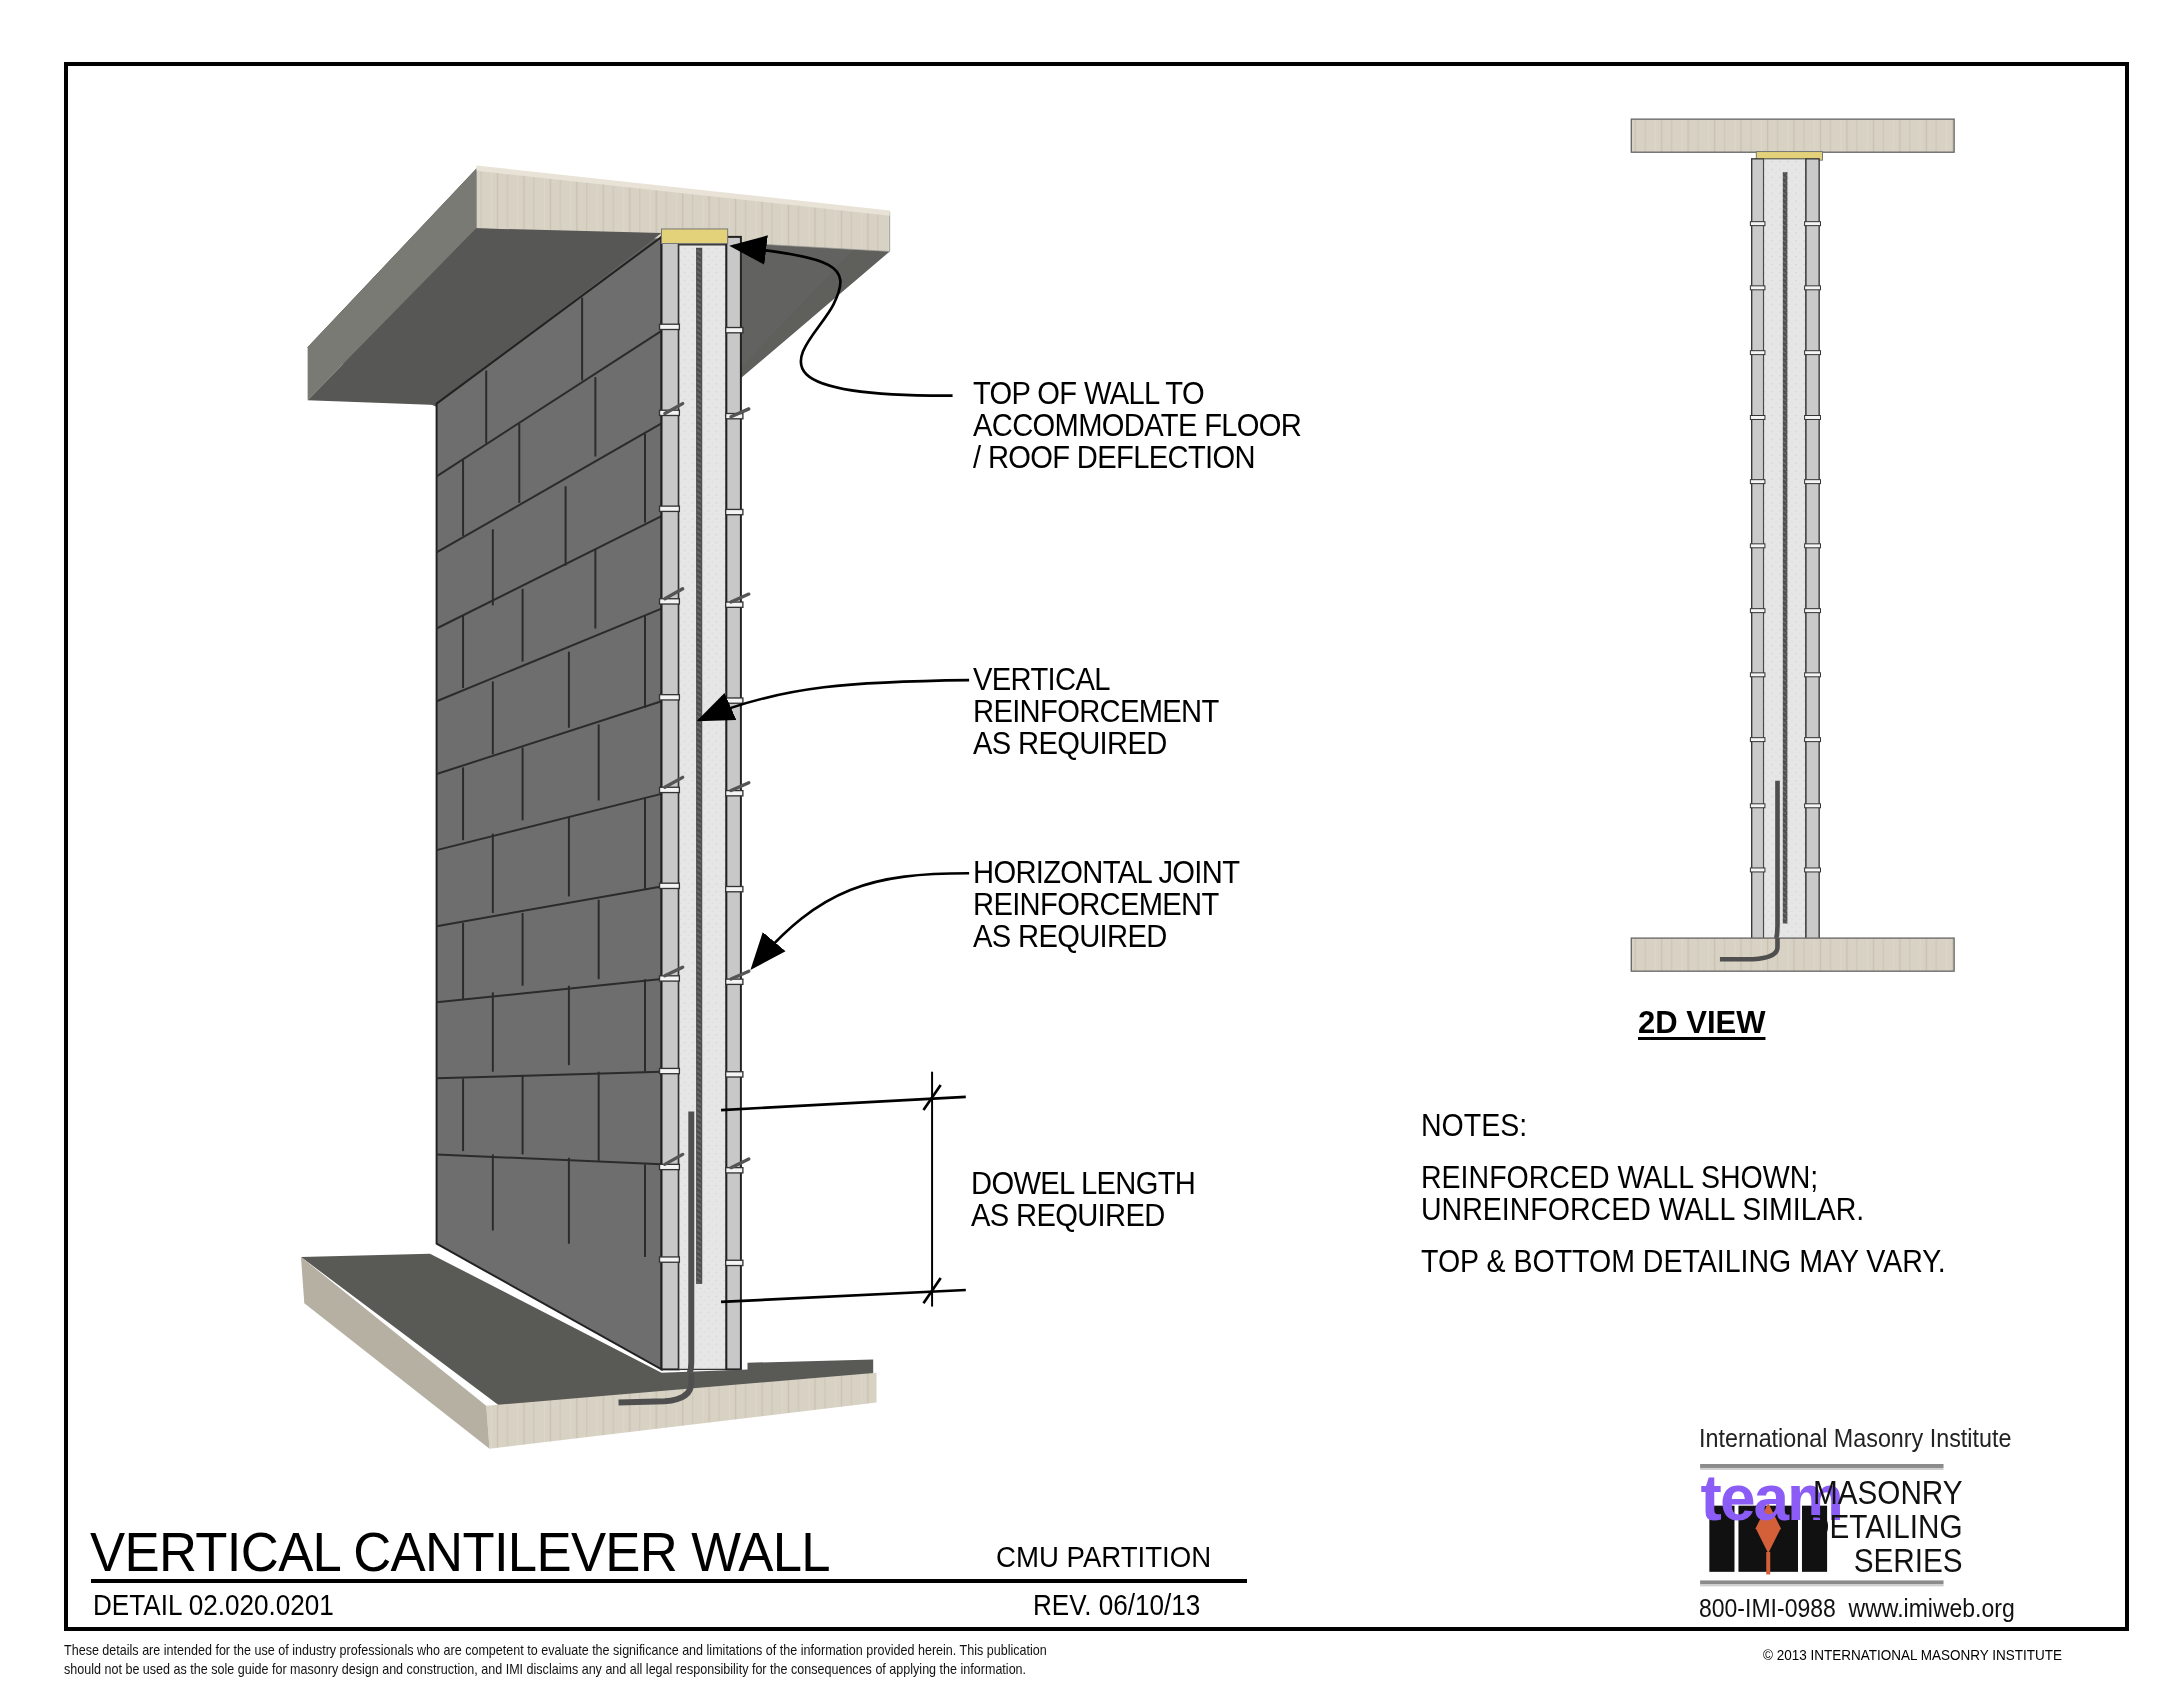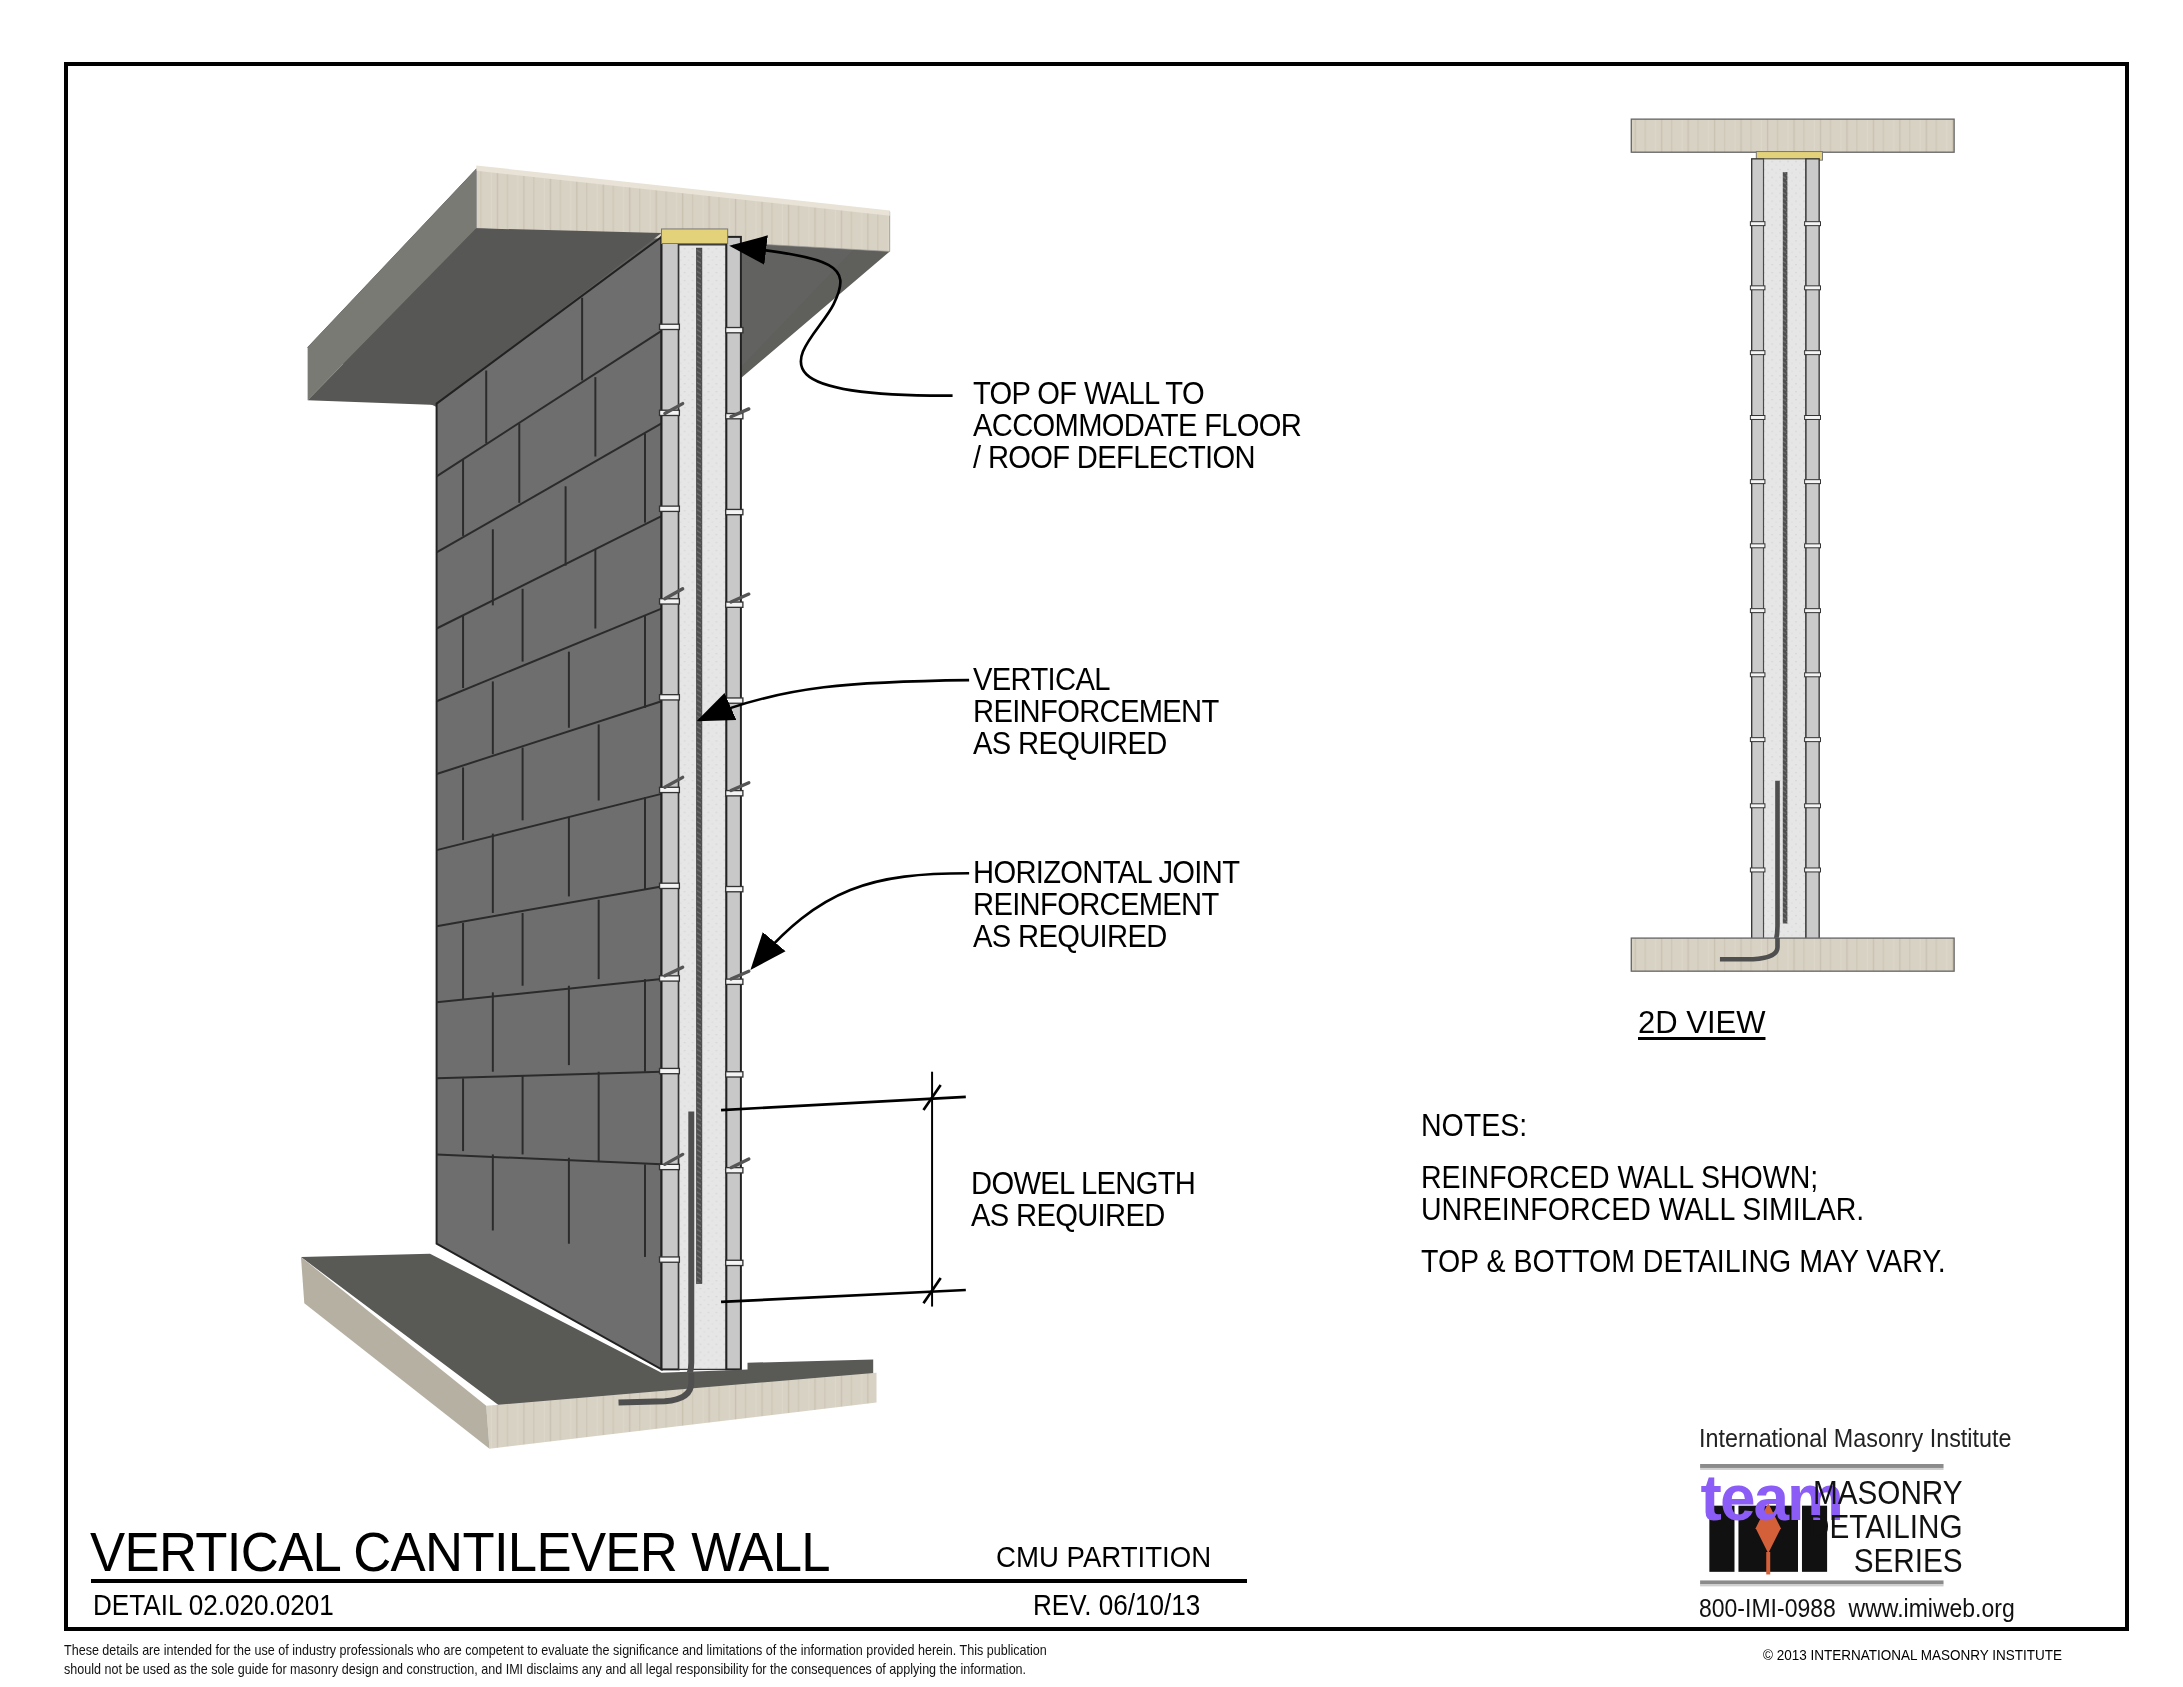--- a/index.html
+++ b/index.html
@@ -20,21 +20,21 @@
   .detail-no { position: absolute; left: 93px; top: 1589px; font-size: 29px; line-height: 33px;
                transform: scaleX(0.9); transform-origin: left top; white-space: nowrap; }
   .rev { position: absolute; left: 1033px; top: 1589px; font-size: 29px; line-height: 33px;
          transform: scaleX(0.9); transform-origin: left top; white-space: nowrap; }
   .disclaimer { position: absolute; left: 64px; top: 1641px; font-size: 14.6px; line-height: 19px;
                 transform: scaleX(0.86); transform-origin: left top; white-space: nowrap; color: #111; }
   .copyright { position: absolute; left: 1763px; top: 1646px; font-size: 15px; line-height: 17px;
                transform: scaleX(0.9); transform-origin: left top; white-space: nowrap; }
   .caption-2d { position: absolute; left: 1638px; top: 1006px; font-size: 31px; line-height: 33px;
                 text-decoration: underline; text-decoration-thickness: 2.6px; text-underline-offset: 4px;
-                white-space: nowrap; }
+                white-space: nowrap; font-weight: bold; }
   .notes { position: absolute; left: 1421px; top: 1110px; font-size: 31px; line-height: 32px;
            transform: scaleX(0.92); transform-origin: left top; white-space: nowrap; }
   .notes .gap { height: 20px; }
 
   
   .logo { position: absolute; left: 1694px; top: 1422px; width: 437px; height: 198px; text-align: right; }
   .logo .org { position: absolute; left: 5.3px; top: 0; font-size: 26.5px; line-height: 32px; color: #222;
                transform: scaleX(0.88); transform-origin: left top; white-space: nowrap; }
   .logo .team { position: absolute; left: 6.6px; top: 53px; font-size: 64px; line-height: 46px;
                 font-weight: bold; color: #8b5cf6; letter-spacing: -2px; }

